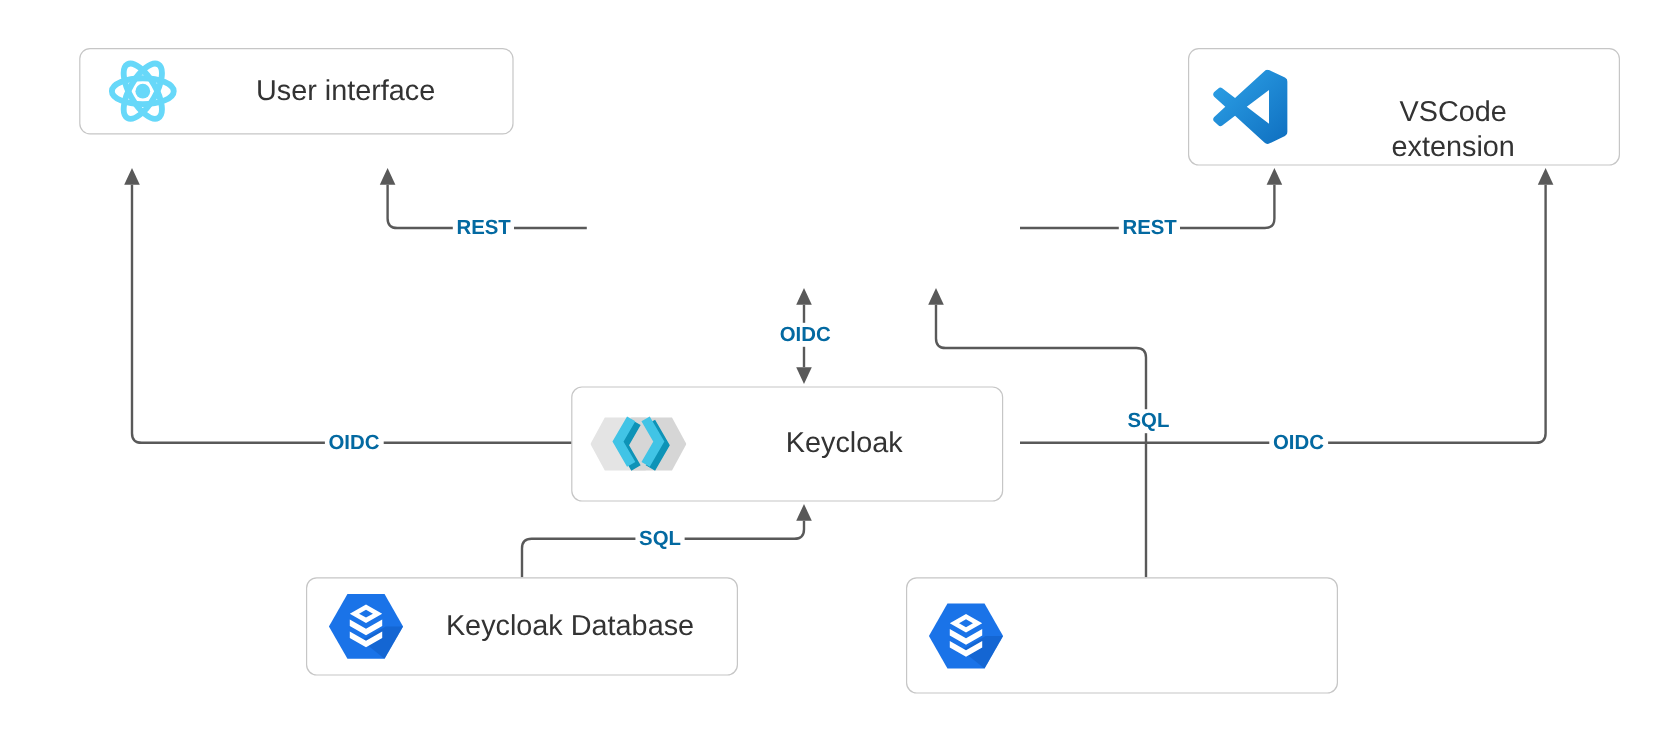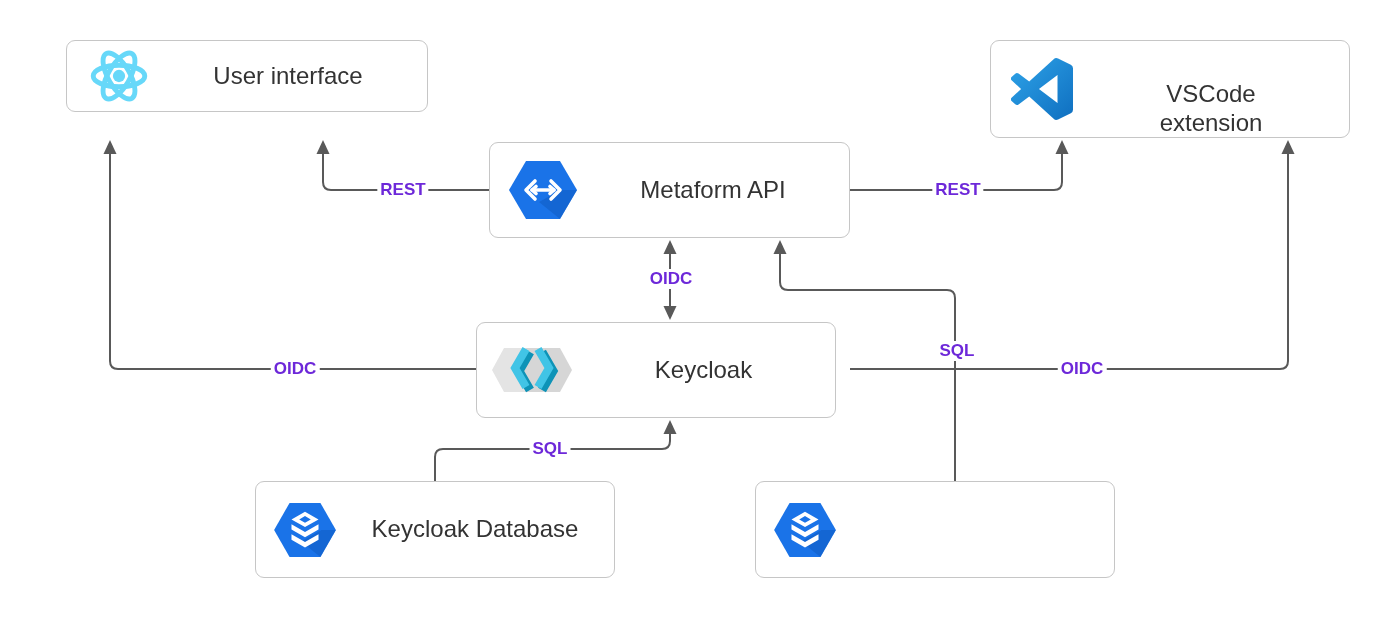--- a/index.html
+++ b/index.html
@@ -28,21 +28,21 @@
     text-align:center;
     font-size:24px;color:#333333;line-height:1.2;
   }
   .label .label-text{max-width:240px;}
   #node-vscode .label .label-text{max-width:150px;margin-top:40px;}
   #node-apidb .label .label-text{max-width:220px;}
   .edge-label{
     position:absolute;
     transform:translate(-50%,-50%);
     background:#ffffff;
-    color:#6d28d9;
+    color:#0369a1;
     font-size:17px;font-weight:bold;
     padding:0 3px;
     z-index:3;
     white-space:nowrap;
   }
 </style>
 </head>
 <body>
 
 <div id="canvas">
@@ -110,56 +110,38 @@
           </linearGradient>
         </defs>
         <path fill="url(#vsg)" d="M23.15 2.587 18.21.21a1.494 1.494 0 0 0-1.705.29l-9.46 8.63-4.12-3.128a.999.999 0 0 0-1.276.057L.327 7.261A1 1 0 0 0 .326 8.74L3.899 12 .326 15.26a1 1 0 0 0 .001 1.479L1.65 17.94a.999.999 0 0 0 1.276.057l4.12-3.128 9.46 8.63a1.492 1.492 0 0 0 1.704.29l4.942-2.377A1.5 1.5 0 0 0 24 20.06V3.939a1.5 1.5 0 0 0-.85-1.352zm-5.146 14.861L10.826 12l7.178-5.448v10.896z"></path>
       </svg>
     </span>
     <span class="label">
       <span class="label-text">VSCode extension</span>
     </span>
   </div>
 
-  <div class="node" id="node-api" style="left:489px;top:142px;width:361px;height:96px;">
-    <span class="icon" style="margin-left:19px;">
-      <svg width="68" height="60" viewBox="0 0 68 60">
-        <polygon points="17,1 51,1 68,30 51,59 17,59 0,30" fill="#1a73e8"></polygon>
-        <polygon points="30,42 51,59 68,30 52,30" fill="#1160c7" opacity="0.65"></polygon>
-        <g stroke="#ffffff" stroke-width="3.6" fill="none" stroke-linecap="round" stroke-linejoin="round">
-          <polyline points="26,21 17,30 26,39"></polyline>
-          <polyline points="42,21 51,30 42,39"></polyline>
-          <line x1="23" y1="30" x2="45" y2="30"></line>
-          <polyline points="41,26.5 45,30 41,33.5"></polyline>
-          <polyline points="27,26.5 23,30 27,33.5"></polyline>
-        </g>
-      </svg>
-    </span>
-    <span class="label">
-      <span class="label-text">Metaform API</span>
-    </span>
-  </div>
 
   <div class="node" id="node-keycloak" style="left:476px;top:322px;width:360px;height:96px;">
     <span class="icon" style="margin-left:15px;">
       <svg width="80" height="58" viewBox="0 0 80 58">
         <polygon points="12,7 46,7 58,29 46,51 12,51 0,29" fill="#e4e4e4"></polygon>
         <polygon points="34,7 68,7 80,29 68,51 34,51 22,29" fill="#d6d6d6"></polygon>
         <polyline points="38,11 27,30 38,49" stroke="#0e93b7" stroke-width="9" fill="none"></polyline>
         <polyline points="34,8 23,27 34,46" stroke="#41c4e6" stroke-width="8" fill="none"></polyline>
         <polyline points="50,11 61,30 50,49" stroke="#0e93b7" stroke-width="9" fill="none"></polyline>
         <polyline points="46,8 57,27 46,46" stroke="#41c4e6" stroke-width="8" fill="none"></polyline>
       </svg>
     </span>
     <span class="label">
       <span class="label-text">Keycloak</span>
     </span>
   </div>
 
-  <div class="node" id="node-kcdb" style="left:255px;top:481px;width:360px;height:97px;">
+  <div class="node" id="node-kcdb" style="left:255px;top:481px;width:360px;height:82px;">
     <span class="icon" style="margin-left:18px;">
       <svg width="62" height="56" viewBox="0 0 64 58">
         <polygon points="16,1 48,1 64,29 48,57 16,57 0,29" fill="#1a73e8"></polygon>
         <polygon points="28,41 48,57 64,29 49,29" fill="#1160c7" opacity="0.65"></polygon>
         <path fill="#ffffff" fill-rule="evenodd" d="M32,10 L46,18 L32,26 L18,18 Z M32,14.6 L38,18 L32,21.4 L26,18 Z"></path>
         <path fill="#ffffff" d="M18,23 L32,31 L46,23 L46,28.6 L32,36.6 L18,28.6 Z"></path>
         <path fill="#ffffff" d="M18,33.4 L32,41.4 L46,33.4 L46,39 L32,47 L18,39 Z"></path>
       </svg>
     </span>
     <span class="label">

